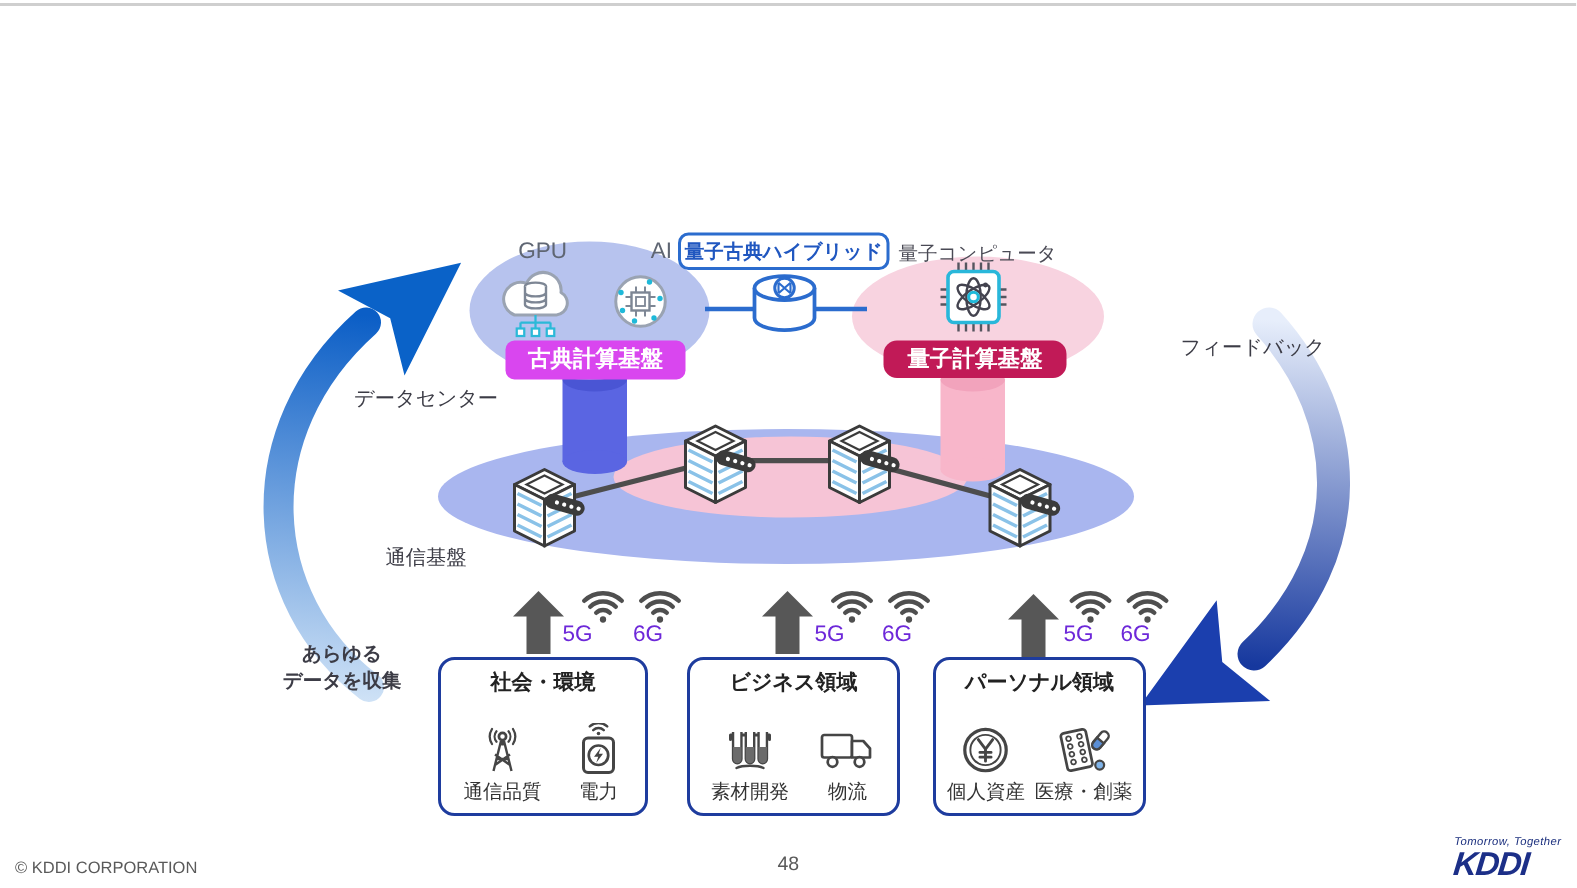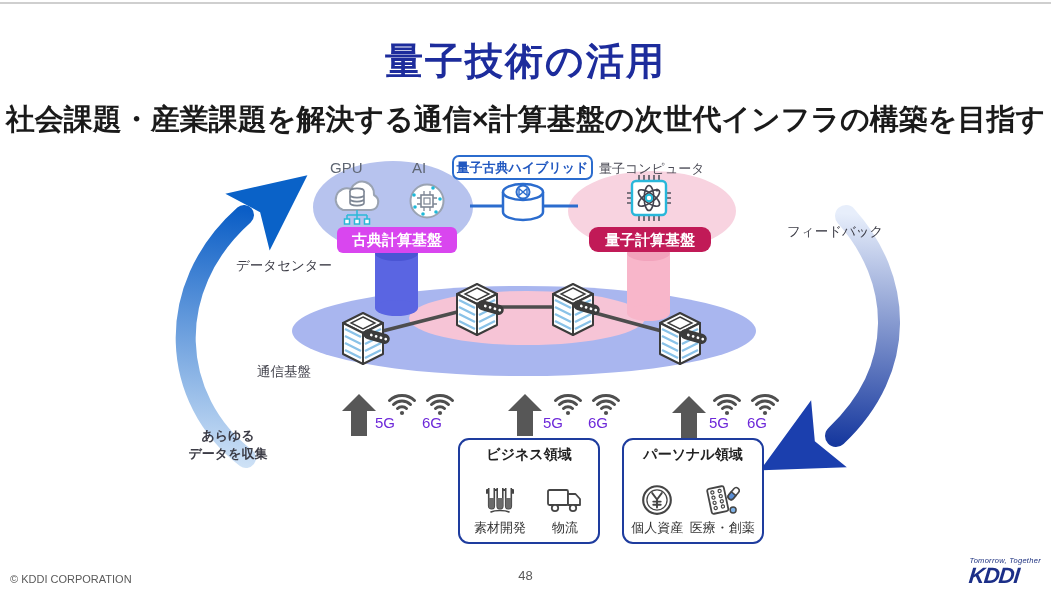--- a/index.html
+++ b/index.html
@@ -5,21 +5,21 @@
   html,body{margin:0;padding:0;background:#fff;}
   .slide{position:relative;width:1051px;height:592px;background:#ffffff;overflow:hidden;
          font-family:"Liberation Sans",sans-serif;}
   .top-rule{position:absolute;top:2px;left:0;width:100%;height:2px;background:#cfcfcf;}
   .title{position:absolute;top:36px;left:0;width:100%;text-align:center;
          font-size:38px;font-weight:bold;letter-spacing:2px;color:#1d2c9c;}
   .subtitle{position:absolute;top:100px;left:0;width:100%;text-align:center;
             font-size:29px;font-weight:bold;color:#1a1a1a;}
   .gfx{position:absolute;top:0;left:0;pointer-events:none;}
   .lbl{position:absolute;font-size:13.5px;color:#3c3c46;white-space:nowrap;}
-  .latin-lbl{position:absolute;font-size:15px;color:#5f6673;text-align:left;}
+  .latin-lbl{position:absolute;font-size:15px;color:#5f6673;text-align:right;}
   .hybrid-pill{position:absolute;left:452px;top:155px;width:137px;height:21px;
                border:2px solid #2b6cce;border-radius:7px;background:#fff;
                color:#2057c0;font-size:13px;font-weight:bold;text-align:center;line-height:21px;}
   .badge{position:absolute;color:#fff;font-size:15px;font-weight:bold;text-align:center;}
   .badge-classical{left:337px;top:227px;width:120px;height:26px;line-height:26px;
                    background:#d946ef;border-radius:6px;}
   .badge-quantum{left:589px;top:227px;width:122px;height:25px;line-height:25px;
                  background:#c11a57;border-radius:9px;}
   .internet-bar{position:absolute;left:368px;top:357px;width:307px;height:25px;line-height:25px;
                 background:#0f72c6;border-radius:4px;color:#fff;font-size:14.5px;
@@ -41,22 +41,20 @@
                 letter-spacing:0.3px;}
   .logo-brand{font-size:22px;font-weight:bold;font-style:italic;color:#1c2f88;letter-spacing:-1px;
               display:inline-block;transform:skewX(-6deg);}
 </style>
 </head>
 <body>
 
 <div class="slide">
   <div class="top-rule"></div>
 
-  <div class="title">量子技術の活用</div>
-  <div class="subtitle">社会課題・産業課題を解決する通信×計算基盤の次世代インフラの構築を目指す</div>
 
   <svg class="gfx" width="1051" height="592" viewBox="0 0 1051 592">
     <defs>
       <linearGradient id="gLeft" gradientUnits="userSpaceOnUse" x1="215" y1="465" x2="240" y2="210">
         <stop offset="0" stop-color="#cfe2f6"></stop>
           <stop offset="1" stop-color="#0b5ec6"></stop>
       </linearGradient>
       <linearGradient id="gRight" gradientUnits="userSpaceOnUse" x1="870" y1="215" x2="855" y2="445">
         <stop offset="0" stop-color="#e7eefb"></stop>
           <stop offset="1" stop-color="#16389e"></stop>
@@ -204,20 +202,43 @@
     <div>データを収集</div>
   </div>
 
   <div class="gen-lbl" style="left:370px;">5G</div>
   <div class="gen-lbl" style="left:417px;">6G</div>
   <div class="gen-lbl" style="left:538px;">5G</div>
   <div class="gen-lbl" style="left:583px;">6G</div>
   <div class="gen-lbl" style="left:704px;">5G</div>
   <div class="gen-lbl" style="left:742px;">6G</div>
 
+  <div class="domain-box" style="left:292px;width:140px;">
+    <div class="box-title">社会・環境</div>
+    <div class="box-items">
+      <div class="box-item">
+        <svg width="32" height="36" viewBox="0 0 32 36">
+          <circle cx="16" cy="9" r="2.4" fill="none" stroke="#454545" stroke-width="1.8"></circle>
+          <path d="M16,11.5 V15 M10,32 L15,12 M22,32 L17,12 M12.5,24 H19.5 M11,28 L21,21 M11,21 L21,28" stroke="#454545" stroke-width="1.6" fill="none"></path>
+          <path d="M12,12.5 A5.5,5.5 0 0 1 12,5.5 M9,14 A9.5,9.5 0 0 1 9,4 M20,12.5 A5.5,5.5 0 0 0 20,5.5 M23,14 A9.5,9.5 0 0 0 23,4" stroke="#454545" stroke-width="1.5" fill="none" stroke-linecap="round"></path>
+        </svg>
+        <div class="item-label">通信品質</div>
+      </div>
+      <div class="box-item">
+        <svg width="32" height="36" viewBox="0 0 32 36">
+          <circle cx="16" cy="7" r="1.2" fill="#454545"></circle>
+          <path d="M12.5,4.8 A5,5 0 0 1 19.5,4.8 M10.2,2.3 A8.5,8.5 0 0 1 21.8,2.3" stroke="#454545" stroke-width="1.6" fill="none" stroke-linecap="round"></path>
+          <rect x="6" y="10" width="20" height="23" rx="3" fill="#fff" stroke="#454545" stroke-width="2"></rect>
+          <circle cx="16" cy="21.5" r="6.5" fill="none" stroke="#454545" stroke-width="1.8"></circle>
+          <polygon points="17.5,16.5 13,22.5 15.8,22.5 14.5,26.5 19,20.5 16.2,20.5" fill="#454545"></polygon>
+        </svg>
+        <div class="item-label">電力</div>
+      </div>
+    </div>
+  </div>
 
   <div class="domain-box" style="left:458px;width:142px;">
     <div class="box-title">ビジネス領域</div>
     <div class="box-items">
       <div class="box-item">
         <svg width="34" height="36" viewBox="0 0 34 34">
           <path d="M4,7 H30 M4,7 V10 M30,7 V10" stroke="#454545" stroke-width="2" fill="none" stroke-linecap="round"></path>
           <path d="M5.7,5 V23 a2.8,2.8 0 0 0 5.6,0 V5 M14.2,5 V23 a2.8,2.8 0 0 0 5.6,0 V5 M22.7,5 V23 a2.8,2.8 0 0 0 5.6,0 V5" fill="#fff" stroke="#454545" stroke-width="1.6"></path>
           <path d="M5.7,15 V23 a2.8,2.8 0 0 0 5.6,0 V15 Z M14.2,15 V23 a2.8,2.8 0 0 0 5.6,0 V15 Z M22.7,15 V23 a2.8,2.8 0 0 0 5.6,0 V15 Z" fill="#6b6b6b"></path>
           <path d="M8,29 C12,27 22,27 26,29" stroke="#454545" stroke-width="1.6" fill="none" stroke-linecap="round"></path>

